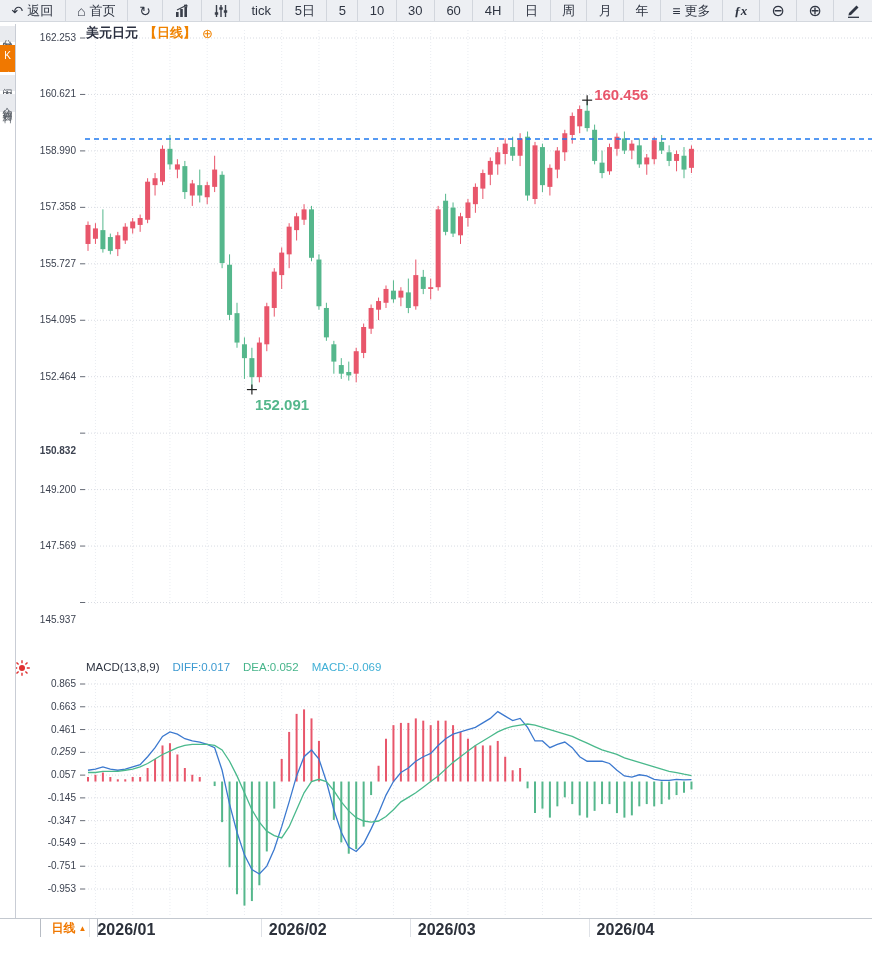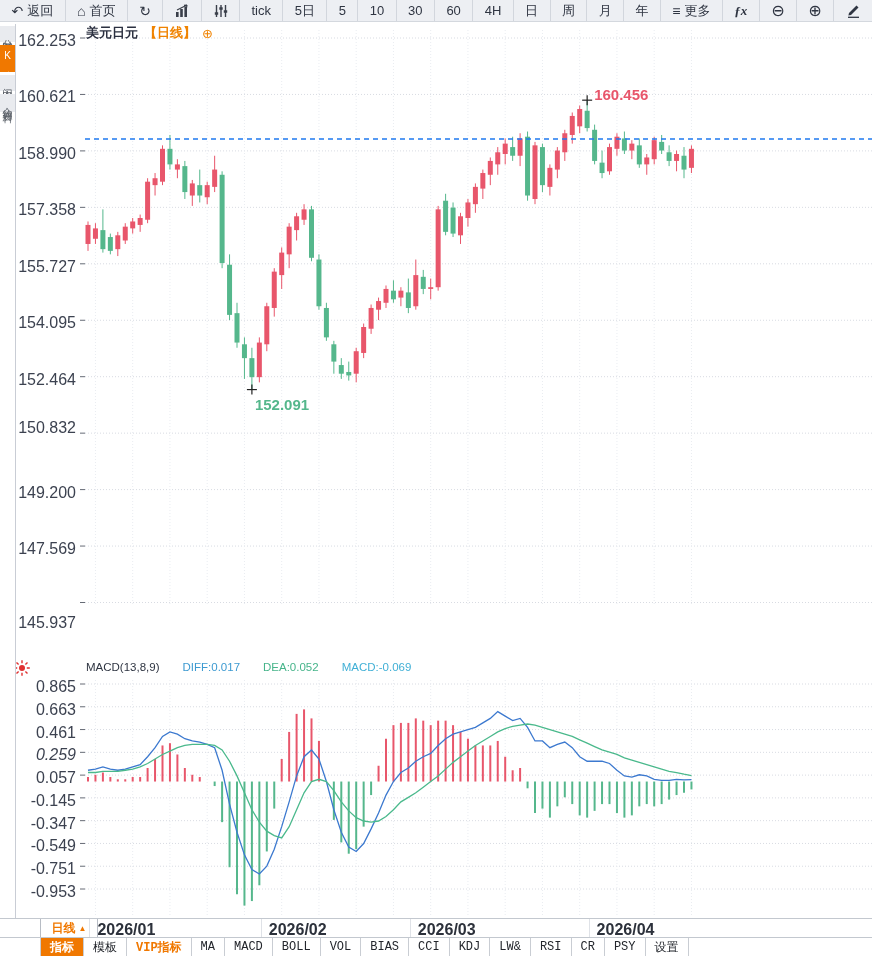--- a/index.html
+++ b/index.html
@@ -28,25 +28,25 @@
   
   svg.plot{position:absolute;left:0;top:0;z-index:1;}
 
   
   .titlerow{position:absolute;left:86px;top:24px;z-index:3;display:flex;align-items:center;
     gap:6px;font-size:13px;}
   .sym-name{font-weight:bold;color:#2b3040;}
   .sym-period{color:#f08300;font-weight:bold;}
   .sym-plus{color:#f08300;font-size:13px;cursor:pointer;}
 
-  .ylab{position:absolute;left:6px;width:70px;text-align:right;font-size:16px;color:#3c4250;z-index:3;}
+  .ylab{position:absolute;left:6px;width:70px;text-align:right;font-size:10px;color:#3c4250;z-index:3;}
   .anno{position:absolute;font-size:15px;font-weight:bold;z-index:3;}
 
   
-  .macdhdr{position:absolute;left:86px;top:661px;display:flex;gap:23px;font-size:11.5px;z-index:3;}
+  .macdhdr{position:absolute;left:86px;top:661px;display:flex;gap:13px;font-size:11.5px;z-index:3;}
   .macd-title{color:#2f3542;}
   .macd-diff{color:#3d9ad1;}
   .macd-dea{color:#46b48a;}
   .macd-macd{color:#41b0d6;}
   .sunicon{position:absolute;left:13px;top:659px;z-index:3;cursor:pointer;}
 
   
   .xstrip{position:absolute;left:0;top:918px;width:872px;height:19px;background:#fff;
     border-top:1px solid #c3c8cf;z-index:4;box-sizing:border-box;}
   .periodbox{position:absolute;left:40px;top:0;height:18px;width:56px;border-left:1px solid #b7bcc4;
@@ -508,21 +508,21 @@
   </div>
 
   <div id="yaxis-main">
       <div class="ylab" style="top: 32px;">162.253</div>
       <div class="ylab" style="top: 88.45px;">160.621</div>
       <div class="ylab" style="top: 144.9px;">158.990</div>
       <div class="ylab" style="top: 201.35px;">157.358</div>
       <div class="ylab" style="top: 257.8px;">155.727</div>
       <div class="ylab" style="top: 314.25px;">154.095</div>
       <div class="ylab" style="top: 370.7px;">152.464</div>
-      <div class="ylab" style="top: 419px;">150.832</div>
+      <div class="ylab" style="top: 445px; font-weight: bold;">150.832</div>
       <div class="ylab" style="top: 483.6px;">149.200</div>
       <div class="ylab" style="top: 540.05px;">147.569</div>
       <div class="ylab" style="top: 596.5px; margin-top: 17px;">145.937</div>
     </div>
   <div id="yaxis-macd">
       <div class="ylab" style="top: 678px;">0.865</div>
       <div class="ylab" style="top: 700.778px;">0.663</div>
       <div class="ylab" style="top: 723.556px;">0.461</div>
       <div class="ylab" style="top: 746.333px; font-style: italic;">0.259</div>
       <div class="ylab" style="top: 769.111px;">0.057</div>
@@ -561,30 +561,13 @@
   <div class="mtick" style="left: 89.45px;"></div>
       <div class="mlab" style="left: 97.45px;">2026/01</div>
       <div class="mtick" style="left: 260.8px;"></div>
       <div class="mlab" style="left: 268.8px;">2026/02</div>
       <div class="mtick" style="left: 409.8px;"></div>
       <div class="mlab" style="left: 417.8px;">2026/03</div>
       <div class="mtick" style="left: 588.6px;"></div>
       <div class="mlab" style="left: 596.6px;">2026/04</div>
     </div>
 
-  <div class="tabbar" id="tabbar">
-      <div class="tab active">指标</div>
-      <div class="tab">模板</div>
-      <div class="tab vip">VIP指标</div>
-      <div class="tab">MA</div>
-      <div class="tab">MACD</div>
-      <div class="tab">BOLL</div>
-      <div class="tab">VOL</div>
-      <div class="tab">BIAS</div>
-      <div class="tab">CCI</div>
-      <div class="tab">KDJ</div>
-      <div class="tab">LW&amp;</div>
-      <div class="tab">RSI</div>
-      <div class="tab">CR</div>
-      <div class="tab">PSY</div>
-      <div class="tab">设置</div>
-    </div>
 </div>
 
 </body></html>

